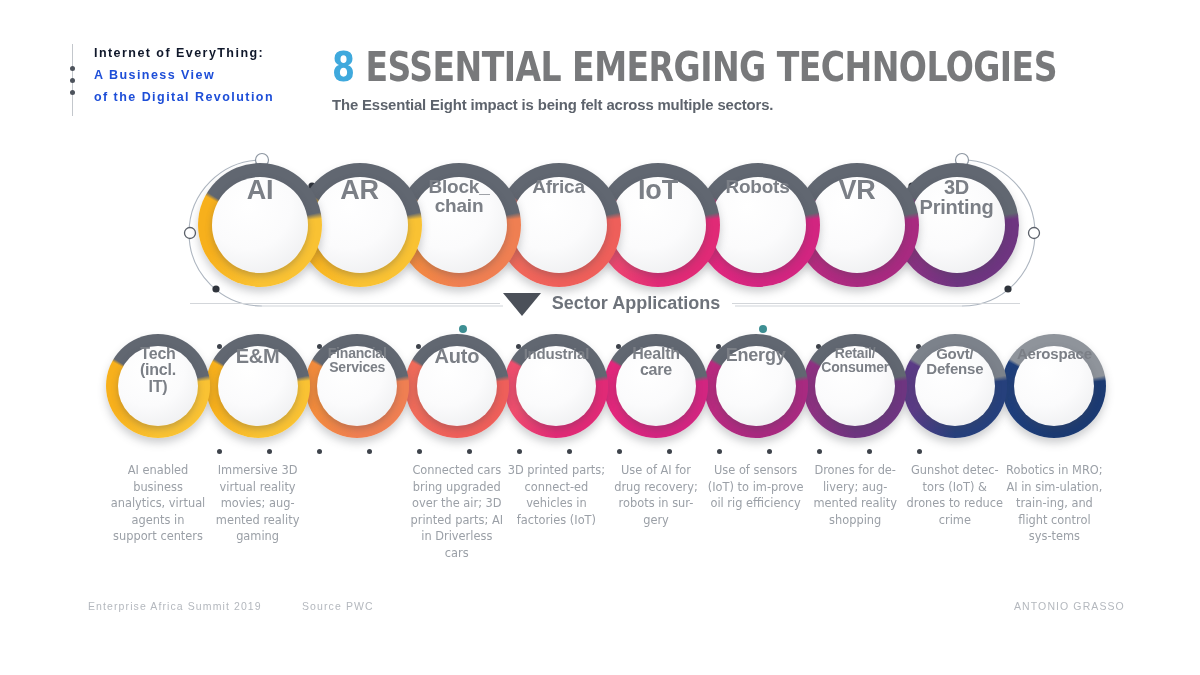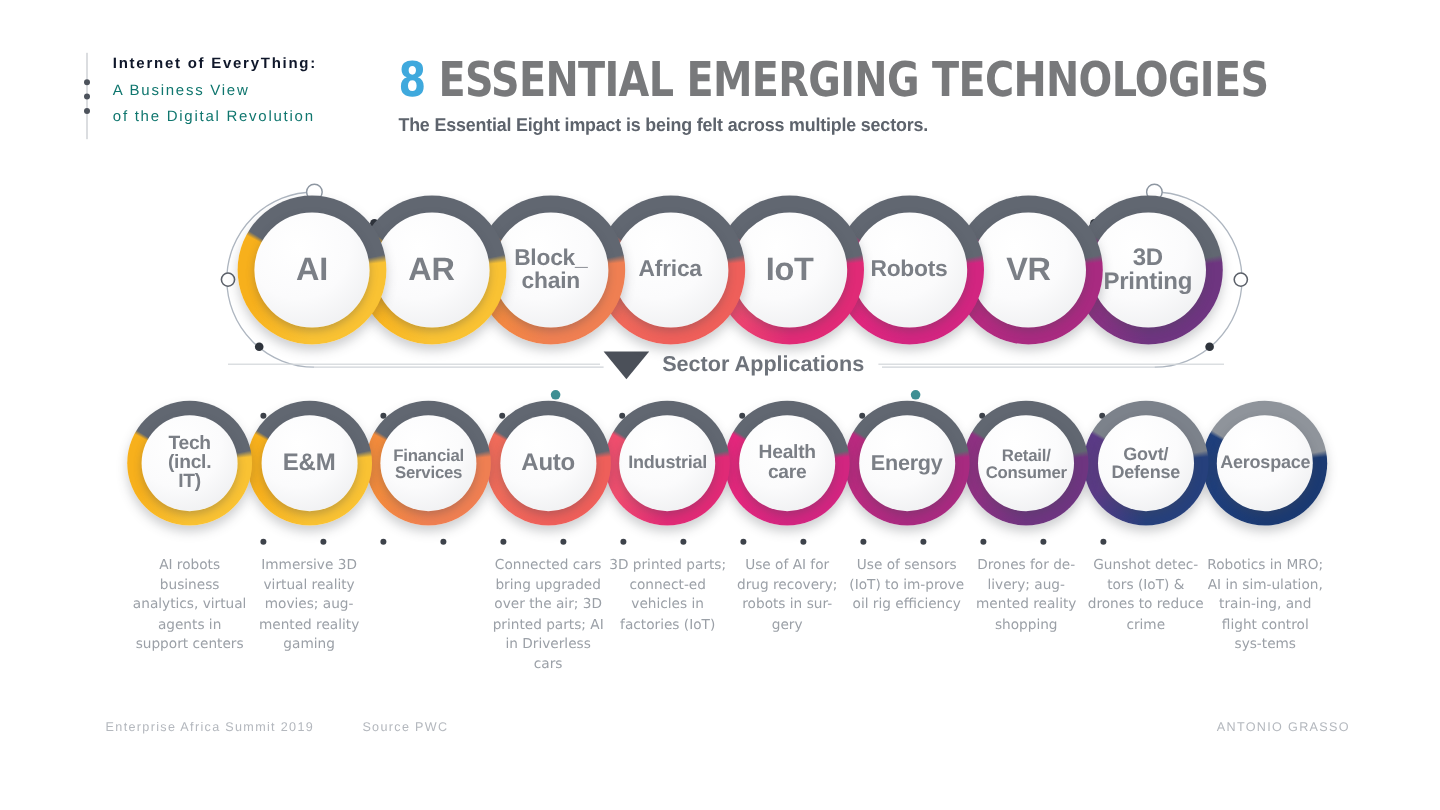--- a/index.html
+++ b/index.html
@@ -21,22 +21,22 @@
   #brand-dot-1 { top:22px; }
   #brand-dot-2 { top:34px; }
   #brand-dot-3 { top:46px; }
 
   #brand-lines { position:absolute; left:22px; top:-2px; width:230px; }
   #brand-line-1 {
     font-size:12.5px; font-weight:bold; letter-spacing:1.45px;
     color:#0f172a; line-height:22px; white-space:nowrap;
   }
   .brand-sub {
-    font-size:12.5px; font-weight:normal; letter-spacing:1.45px;
-    color:#0f766e; line-height:22px; white-space:nowrap;
+    font-size:12.5px; font-weight:bold; letter-spacing:1.45px;
+    color:#1d4ed8; line-height:22px; white-space:nowrap;
   }
 
   #title-block { position:absolute; left:332px; top:44px; }
   #main-title {
     font-size:40px; font-weight:bold; letter-spacing:-0.6px;
     line-height:46px; color:#78797b; white-space:nowrap;
     font-family:"DejaVu Sans", sans-serif; font-stretch:condensed;
     transform:scaleX(0.92); transform-origin:left center;
   }
   #title-number { color:#3fa9dd; }
@@ -57,21 +57,21 @@
   .ring {
     position:absolute; left:0; top:0; width:100%; height:100%;
     border-radius:50%;
     box-shadow:0 5px 9px rgba(60,64,72,0.26);
   }
   .ring-inner {
     position:absolute; left:14px; top:14px; right:14px; bottom:14px;
     border-radius:50%;
     background:radial-gradient(circle at 38% 30%, #ffffff 0%, #fbfbfc 48%, #e9eaec 100%);
     box-shadow:0 3px 7px rgba(70,74,82,0.30);
-    display:flex; align-items:center; justify-content:center;
+    display:flex; justify-content:center;
   }
   .node-label {
     text-align:center; font-weight:bold; color:#7b7f86;
     line-height:1.02; letter-spacing:-0.2px; padding:0 4px;
   }
 
   
   #sector-divider { position:absolute; left:0; top:291px; width:1200px; height:26px; }
   #divider-line-left  { position:absolute; left:190px; top:12px; width:310px; height:1px; background:#d3d6da; }
   #divider-line-right { position:absolute; left:732px; top:12px; width:288px; height:1px; background:#d3d6da; }
@@ -295,21 +295,21 @@
     <div class="sector-node" style="left: 1002.4px; z-index: 11;">
       <div class="ring" style="background: conic-gradient(from 180deg, rgb(27, 58, 114) 0deg, rgb(31, 63, 124) 60deg, rgb(31, 63, 124) 118deg, rgb(143, 148, 155) 122deg, rgb(143, 148, 155) 258deg, rgb(27, 58, 114) 264deg, rgb(27, 58, 114) 360deg);">
         <div class="ring-inner">
           <div class="node-label" style="font-size: 15px;">Aerospace</div>
         </div>
       </div>
     </div>
   </div>
 
 <div id="captions">
-    <div class="caption" style="left: 109px; width: 98px;">AI robots business analytics, virtual agents in support centers</div>
+    <div class="caption" style="left: 109px; width: 98px;">AI enabled business analytics, virtual agents in support centers</div>
     <div class="caption" style="left: 208.6px; width: 98px;">Immersive 3D virtual reality movies; aug-mented reality gaming</div>
     <div class="caption" style="left: 407.8px; width: 98px;">Connected cars bring upgraded over the air; 3D printed parts; AI in Driverless cars</div>
     <div class="caption" style="left: 507.4px; width: 98px;">3D printed parts; connect-ed vehicles in factories (IoT)</div>
     <div class="caption" style="left: 607px; width: 98px;">Use of AI for drug recovery; robots in sur-gery</div>
     <div class="caption" style="left: 706.6px; width: 98px;">Use of sensors (IoT) to im-prove oil rig efficiency</div>
     <div class="caption" style="left: 806.2px; width: 98px;">Drones for de-livery; aug-mented reality shopping</div>
     <div class="caption" style="left: 905.8px; width: 98px;">Gunshot detec-tors (IoT) &amp; drones to reduce crime</div>
     <div class="caption" style="left: 1005.4px; width: 98px;">Robotics in MRO; AI in sim-ulation, train-ing, and flight control sys-tems</div>
   </div>
 

